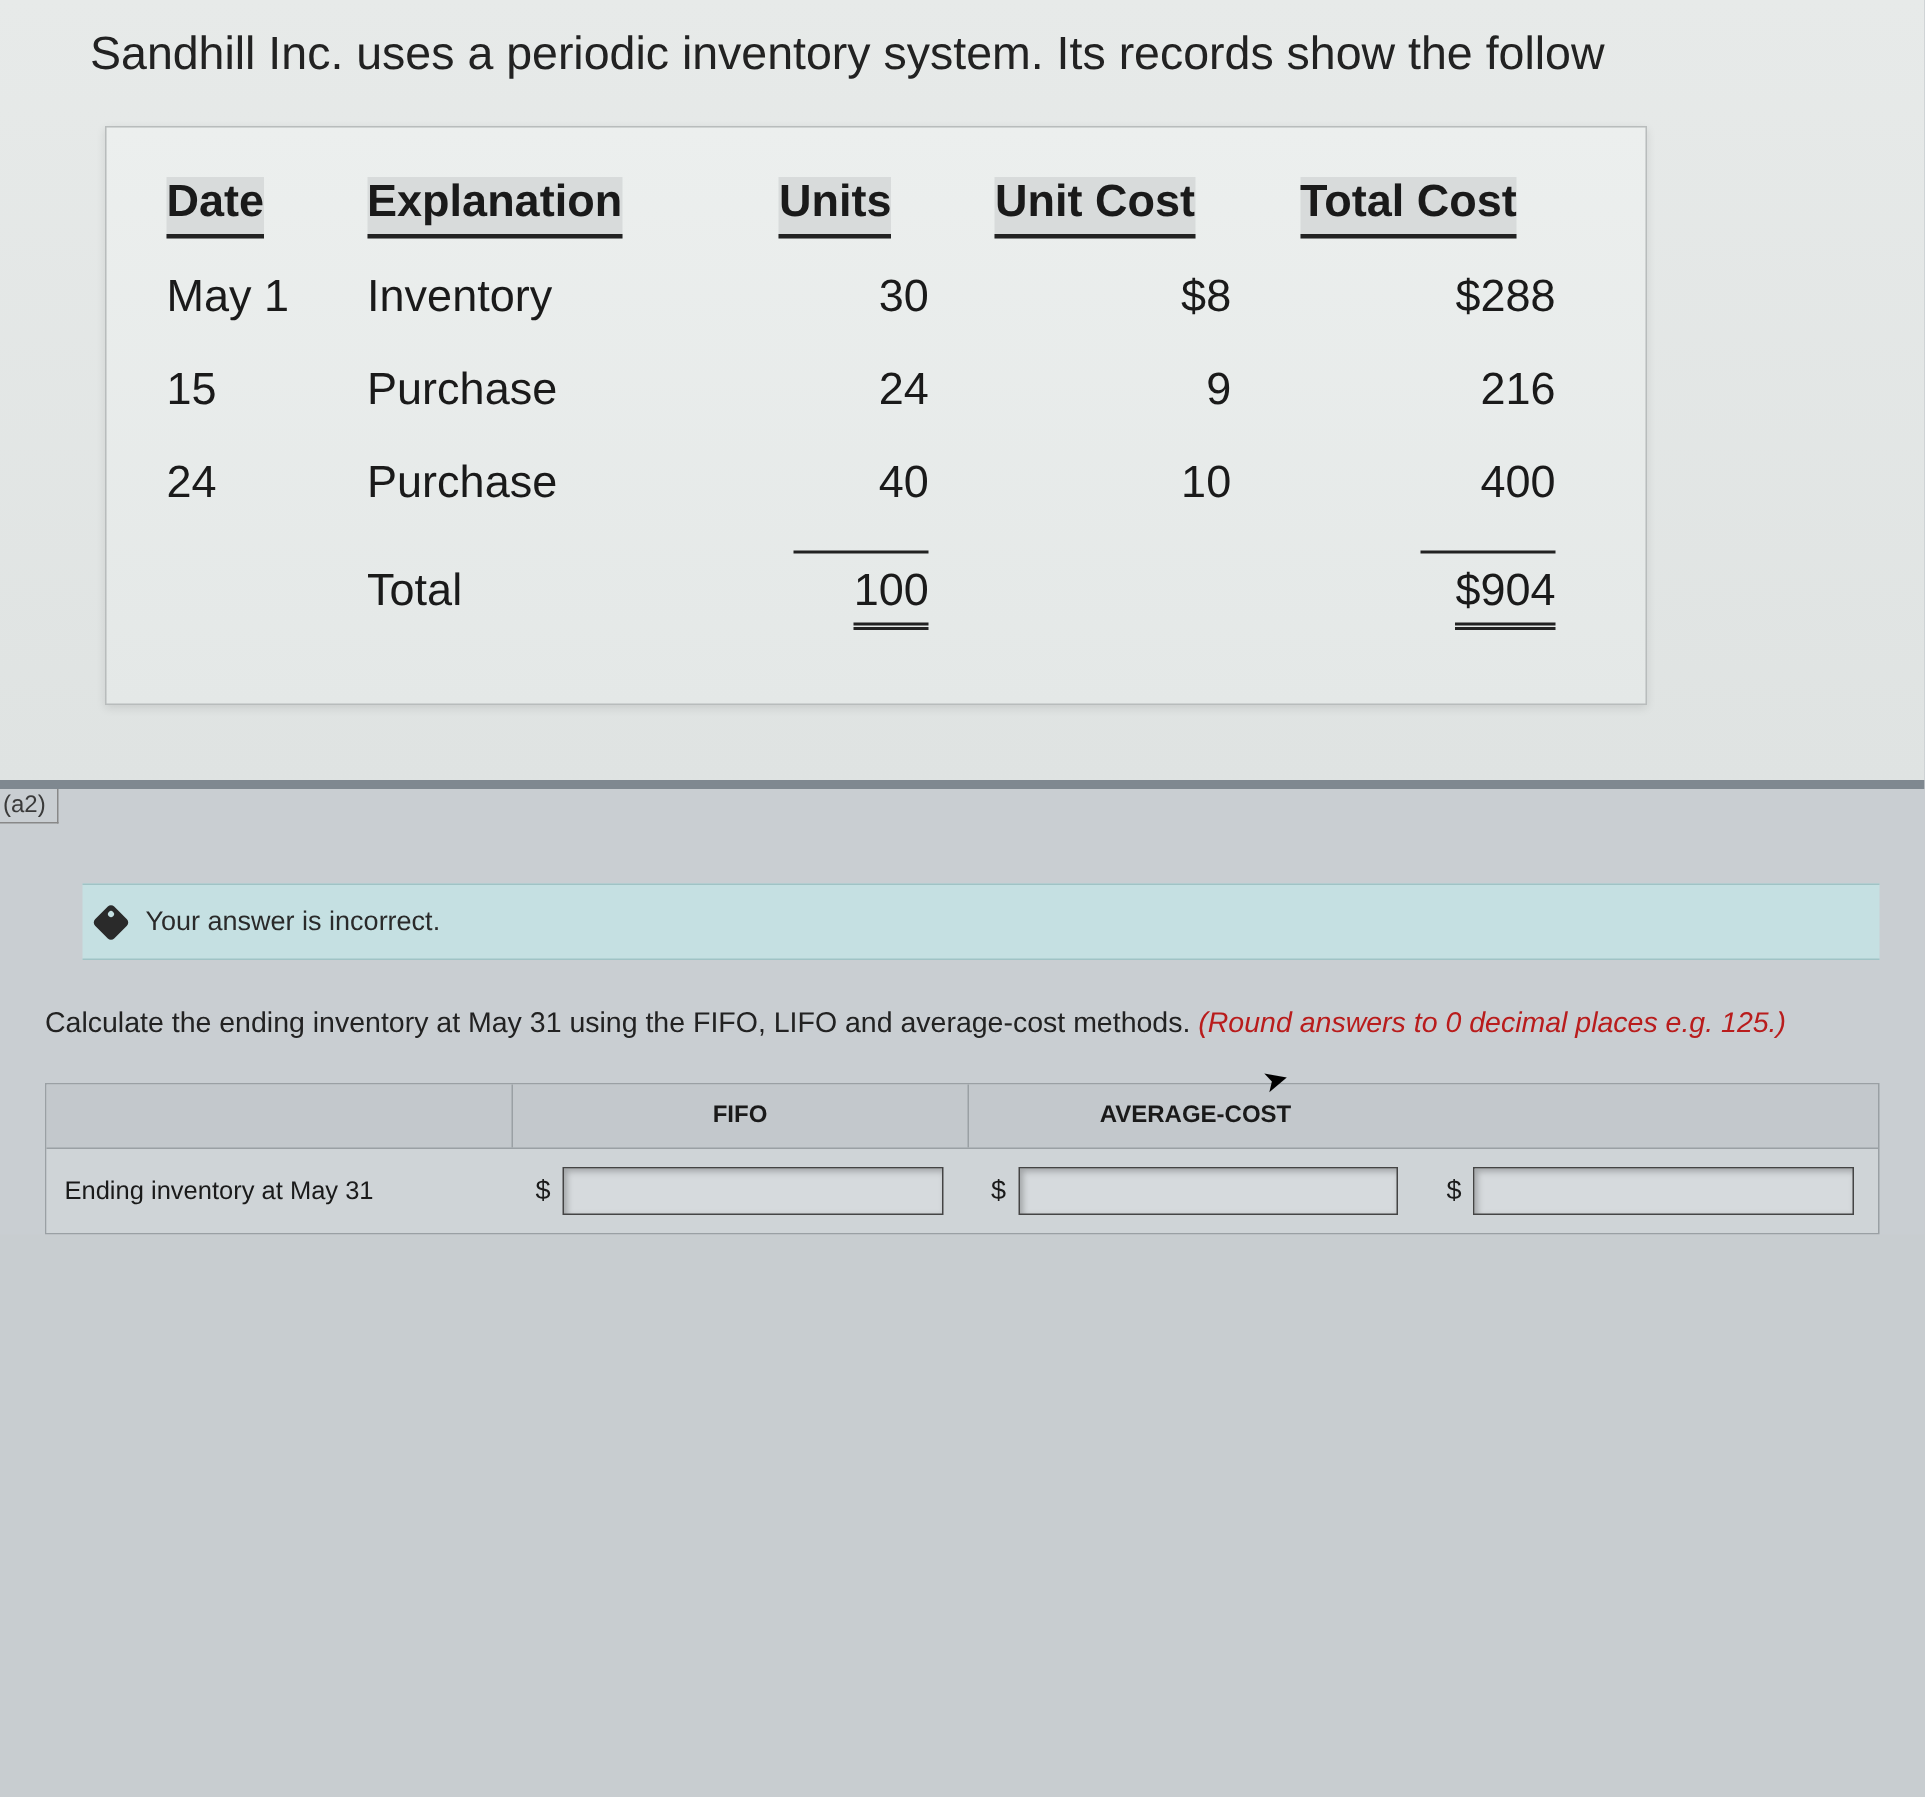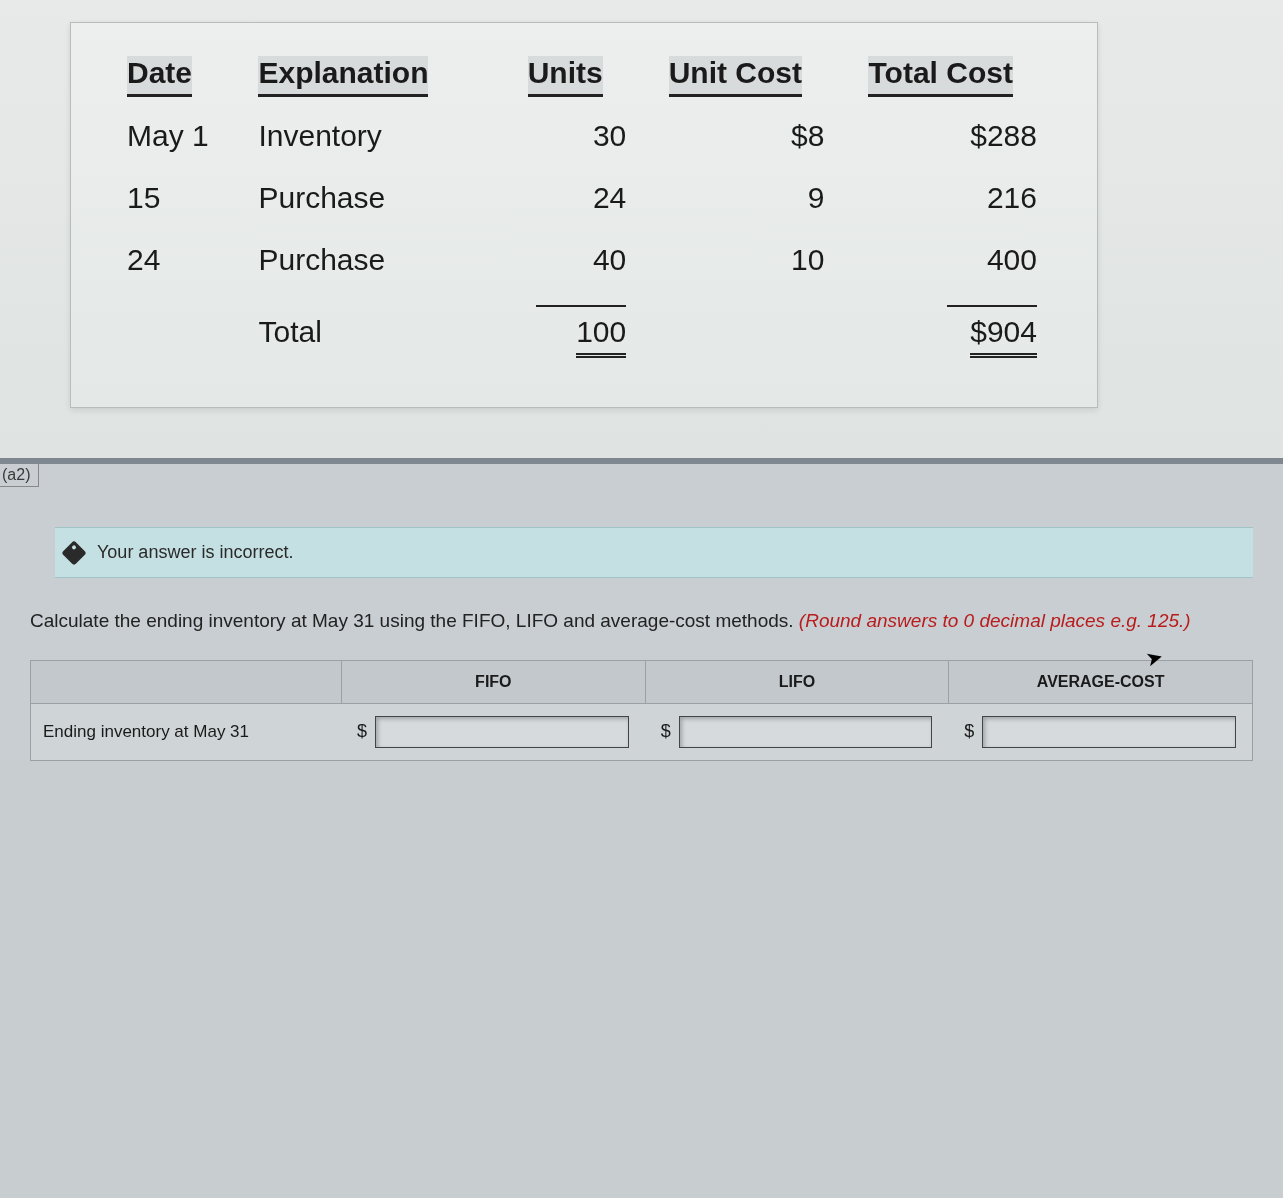--- a/index.html
+++ b/index.html
@@ -20,21 +20,21 @@
   .intro-text {
     font-size: 31px;
     font-weight: 400;
     color: #222;
     margin: 0 0 30px 0;
     white-space: nowrap;
   }
   .inventory-card {
     background: linear-gradient(180deg, #ecefee 0%, #e4e8e7 100%);
     margin: 4px 0 0 10px;
-    padding: 25px 40px 35px 56px;
+    padding: 25px 40px 35px 40px;
     border: 1px solid #b8bcbc;
     box-shadow: 0 2px 6px rgba(0,0,0,0.1);
     width: 1028px;
   }
   table.inv {
     border-collapse: collapse;
     width: 100%;
     font-size: 30px;
   }
   table.inv th {
@@ -154,20 +154,21 @@
     top: -14px;
     font-size: 18px;
     color: #000;
     transform: rotate(-15deg);
   }
 </style>
 </head>
 <body>
 
 <div class="top-panel">
+  <p class="intro-text">Sandhill Inc. uses a periodic inventory system. Its records show the follow</p>
 
   <div class="inventory-card">
     <table class="inv">
       <thead>
         <tr>
           <th><span class="hdr">Date</span></th>
           <th><span class="hdr">Explanation</span></th>
           <th class="col-units"><span class="hdr">Units</span></th>
           <th class="col-unitcost"><span class="hdr">Unit Cost</span></th>
           <th class="col-total"><span class="hdr">Total Cost</span></th>
@@ -220,21 +221,20 @@
   </div>
 
   <p class="instruction">
     <span>Calculate the ending inventory at May 31 using the FIFO, LIFO and average-cost methods. </span><span class="hint">(Round answers to 0 decimal places e.g. 125.)</span>
   </p>
 
   <div class="answer-grid">
     <div class="answer-head">
       <div></div>
       <div>FIFO</div>
-      <div>LIFO</div>
       <div>
         <span>AVERAGE-COST</span>
         <span class="cursor-icon">➤</span>
       </div>
     </div>
     <div class="answer-row">
       <div class="label">Ending inventory at May 31</div>
       <div class="cell">
         <span class="dollar">$</span>
         <input type="text" style="">

